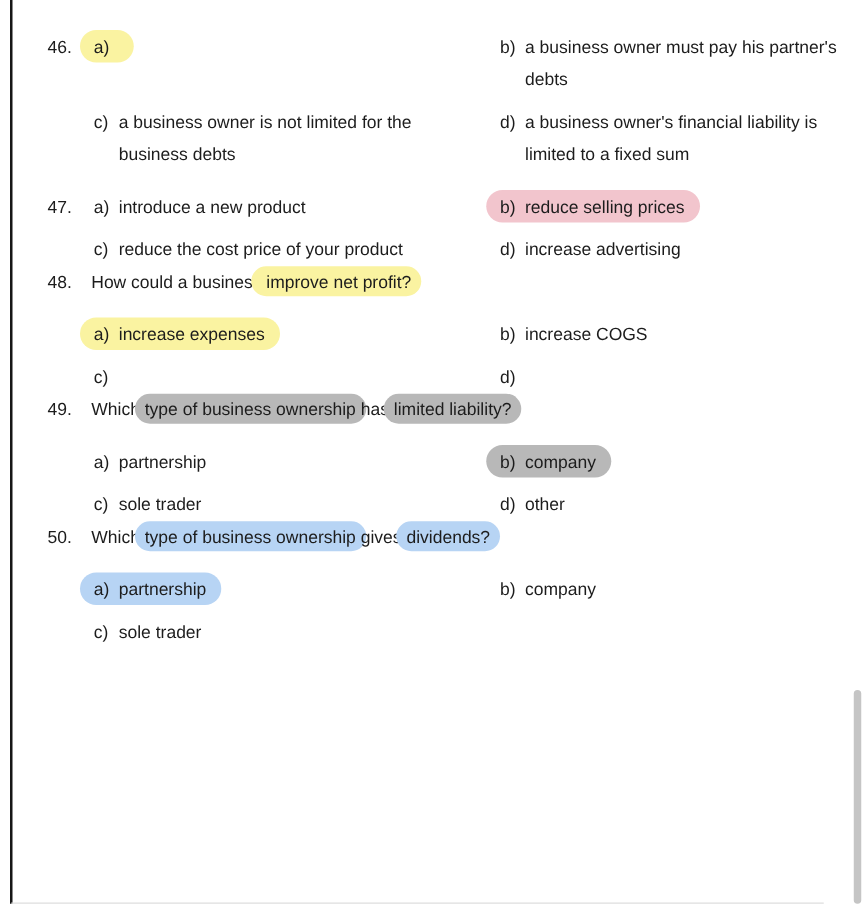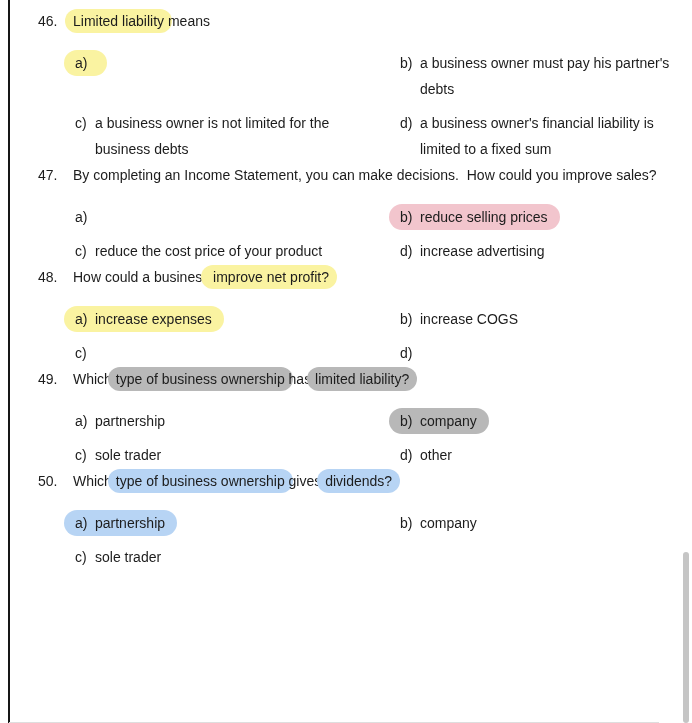--- a/index.html
+++ b/index.html
@@ -44,21 +44,20 @@
   }
 </style>
 </head>
 <body>
 
 <div class="page-left-edge"></div>
 <div class="content">
   <div>
       <section class="question">
         <div class="qnum">46.</div>
-        <div class="qtext"><span class="seg hl" style="background-color: rgb(250, 243, 161);">Limited liability</span><span class="seg"> means</span></div>
         <div class="options">
           <div class="option"><span class="opt-inner hl-pill" style="background-color: rgb(250, 243, 161);">
               <span class="opt-letter">a)</span>
             </span></div>
           <div class="option"><span class="opt-inner">
               <span class="opt-letter">b)</span>
               <span class="opt-text">a business owner must pay his partner's
 debts</span>
             </span></div>
           <div class="option"><span class="opt-inner">
@@ -68,24 +67,24 @@
             </span></div>
           <div class="option"><span class="opt-inner">
               <span class="opt-letter">d)</span>
               <span class="opt-text">a business owner's financial liability is
 limited to a fixed sum</span>
             </span></div>
         </div>
       </section>
       <section class="question">
         <div class="qnum">47.</div>
-        <div class="qtext"><span class="seg">By completing an Income Statement, you can make decisions.  How could you improve sales?</span></div>
         <div class="options">
           <div class="option"><span class="opt-inner">
               <span class="opt-letter">a)</span>
+              <span class="opt-text">introduce a new product</span>
             </span></div>
           <div class="option"><span class="opt-inner hl-pill" style="background-color: rgb(242, 197, 205);">
               <span class="opt-letter">b)</span>
               <span class="opt-text">reduce selling prices</span>
             </span></div>
           <div class="option"><span class="opt-inner">
               <span class="opt-letter">c)</span>
               <span class="opt-text">reduce the cost price of your product</span>
             </span></div>
           <div class="option"><span class="opt-inner">

